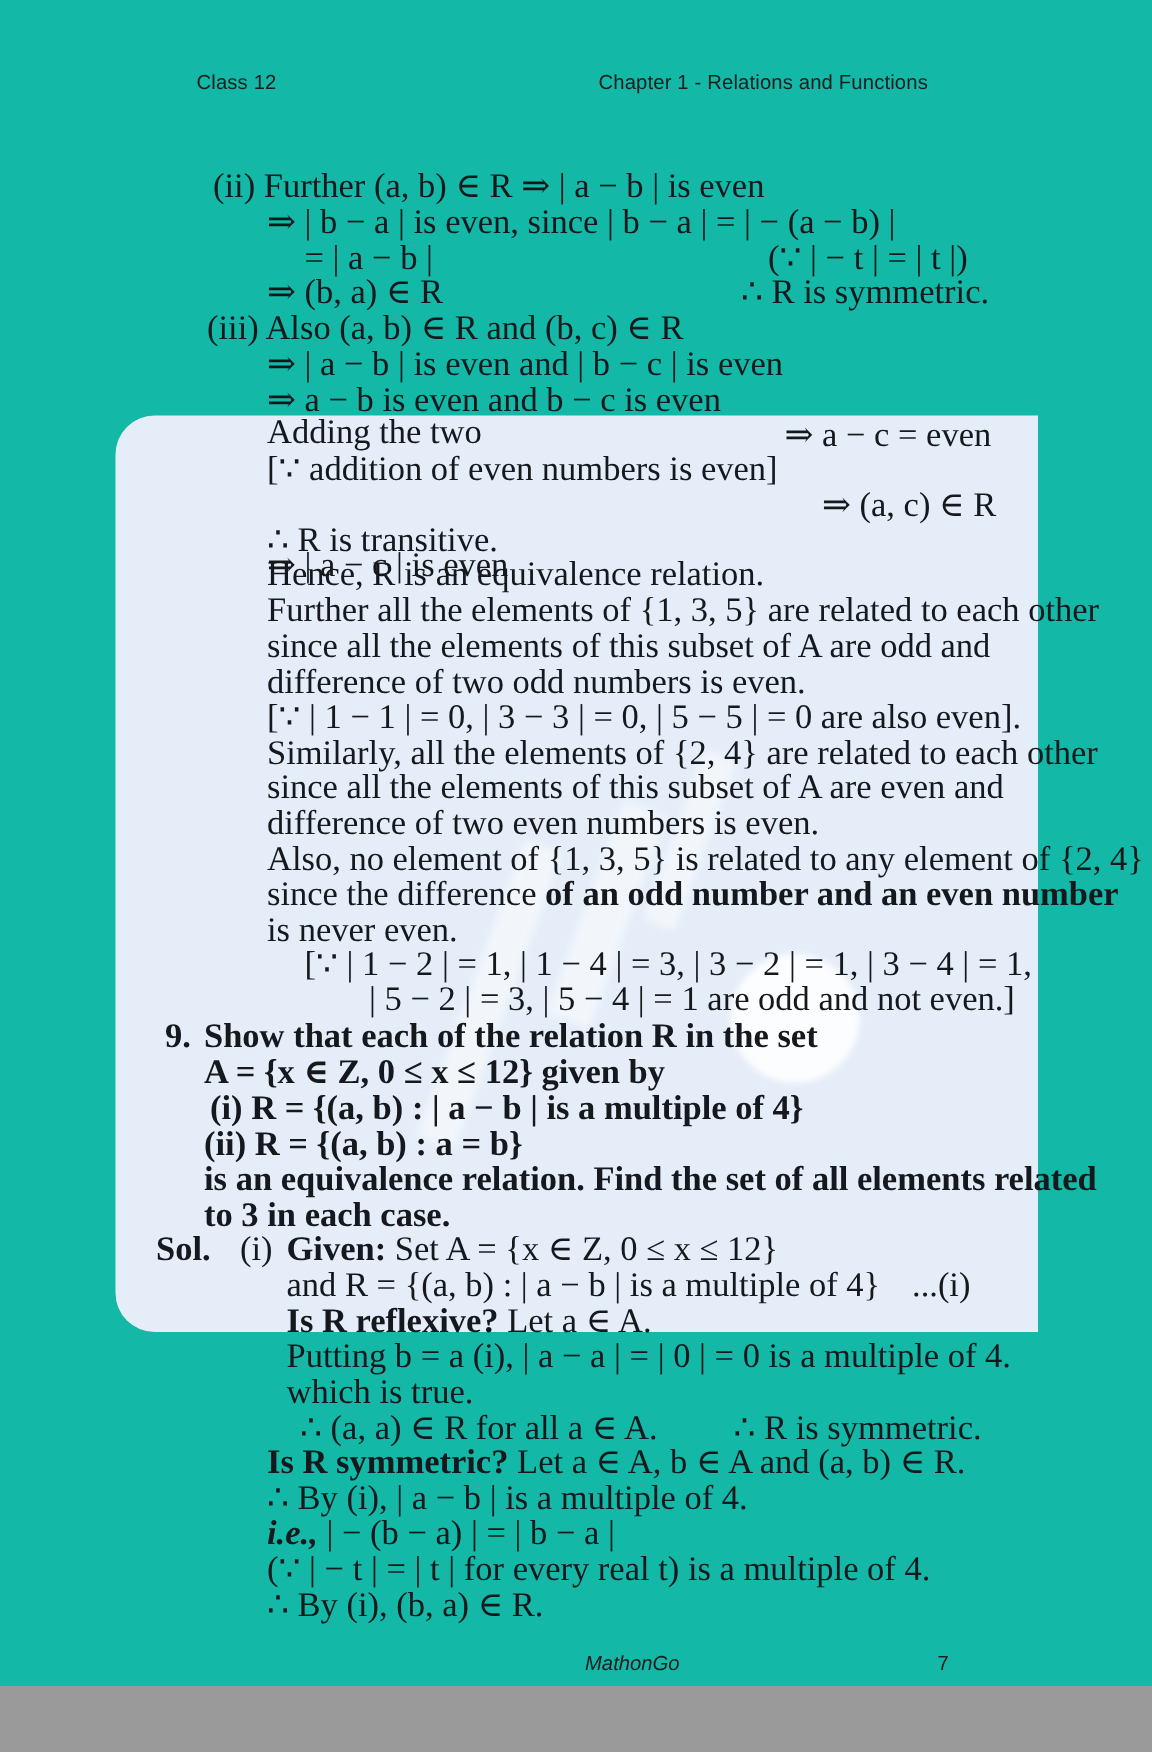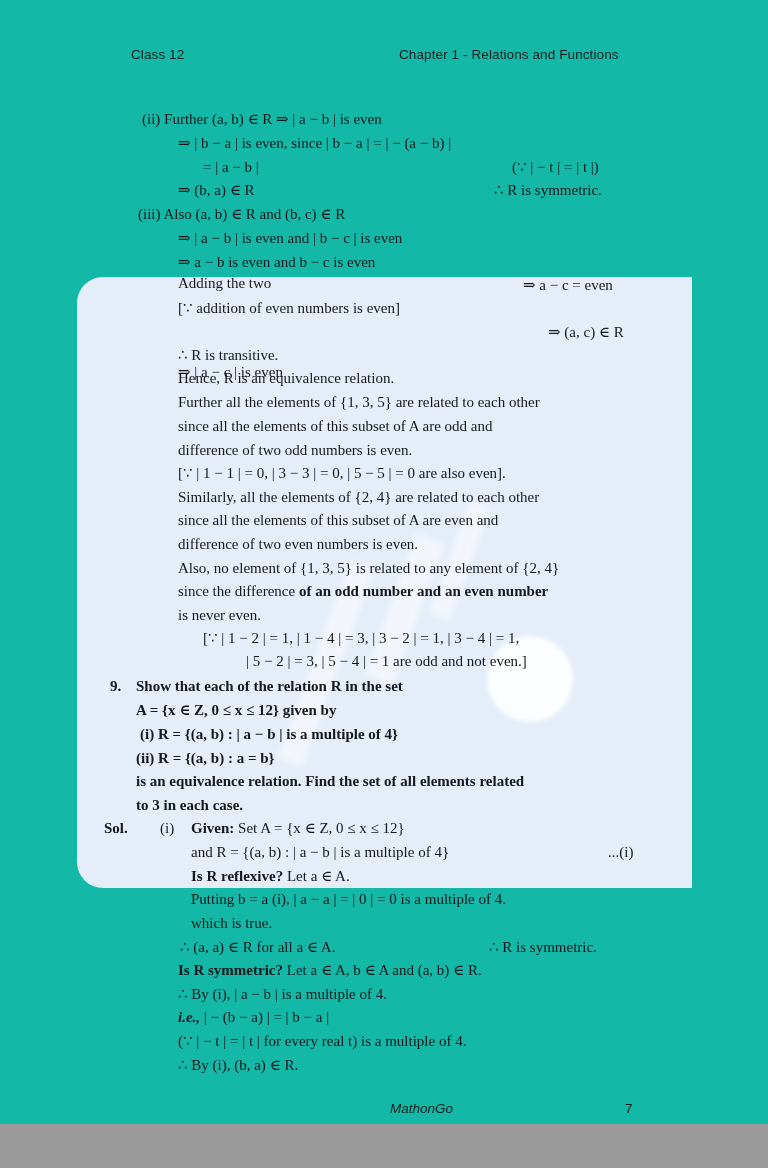--- a/index.html
+++ b/index.html
@@ -56,21 +56,21 @@
   }
   .wm-s1 { left: 350px; top: 560px; width: 26px; height: 210px; transform: rotate(20deg); }
   .wm-s2 { left: 416px; top: 534px; width: 30px; height: 150px; transform: rotate(20deg); }
   .wm-s3 { left: 470px; top: 500px; width: 22px; height: 120px; transform: rotate(20deg); }
 
   
   .body { position: absolute; left: 0; top: 0; width: 768px; }
 
   .ln {
     position: absolute;
-    font-size: 15px;
+    font-size: 23px;
     line-height: 1;
     white-space: nowrap;
     color: #15181c;
   }
   .ln.b { font-weight: bold; }
   .it { font-style: italic; }
   .bd { font-weight: bold; }
 
   
   .footer {
@@ -147,21 +147,21 @@
     <div class="ln b" style="left:104px; top:821px;">Sol.</div>
     <div class="ln" style="left:160px; top:821px;">(i)</div>
     <div class="ln" style="left:191px; top:821px;"><span class="bd">Given:</span><span> Set A = {x ∈ Z, 0 ≤ x ≤ 12}</span></div>
 
     <div class="ln" style="left:191px; top:845px;">and R = {(a, b) : | a − b | is a multiple of 4}</div>
     <div class="ln" style="left:608px; top:845px;">...(i)</div>
 
     <div class="ln" style="left:191px; top:869px;"><span class="bd">Is R reflexive?</span><span> Let a ∈ A.</span></div>
     <div class="ln" style="left:191px; top:892px;">Putting b = a (i), | a − a | = | 0 | = 0 is a multiple of 4.</div>
     <div class="ln" style="left:191px; top:916px;">which is true.</div>
-    <div class="ln" style="left:180px; top:940px;">∴   (a, a) ∈ R for all a ∈ A.</div>
+    <div class="ln" style="left:200px; top:940px;">∴   (a, a) ∈ R for all a ∈ A.</div>
     <div class="ln" style="left:489px; top:940px;">∴   R is symmetric.</div>
 
     <div class="ln" style="left:178px; top:963px;"><span class="bd">Is R symmetric?</span><span> Let a ∈ A, b ∈ A and (a, b) ∈ R.</span></div>
     <div class="ln" style="left:178px; top:987px;">∴   By (i), | a − b | is a multiple of 4.</div>
     <div class="ln" style="left:178px; top:1010px;"><span class="bd it">i.e.,</span><span>  | − (b − a) | = | b − a |</span></div>
     <div class="ln" style="left:178px; top:1034px;">(∵   | − t | = | t | for every real t) is a multiple of 4.</div>
     <div class="ln" style="left:178px; top:1058px;">∴   By (i), (b, a) ∈ R.</div>
 
   </div>
 

